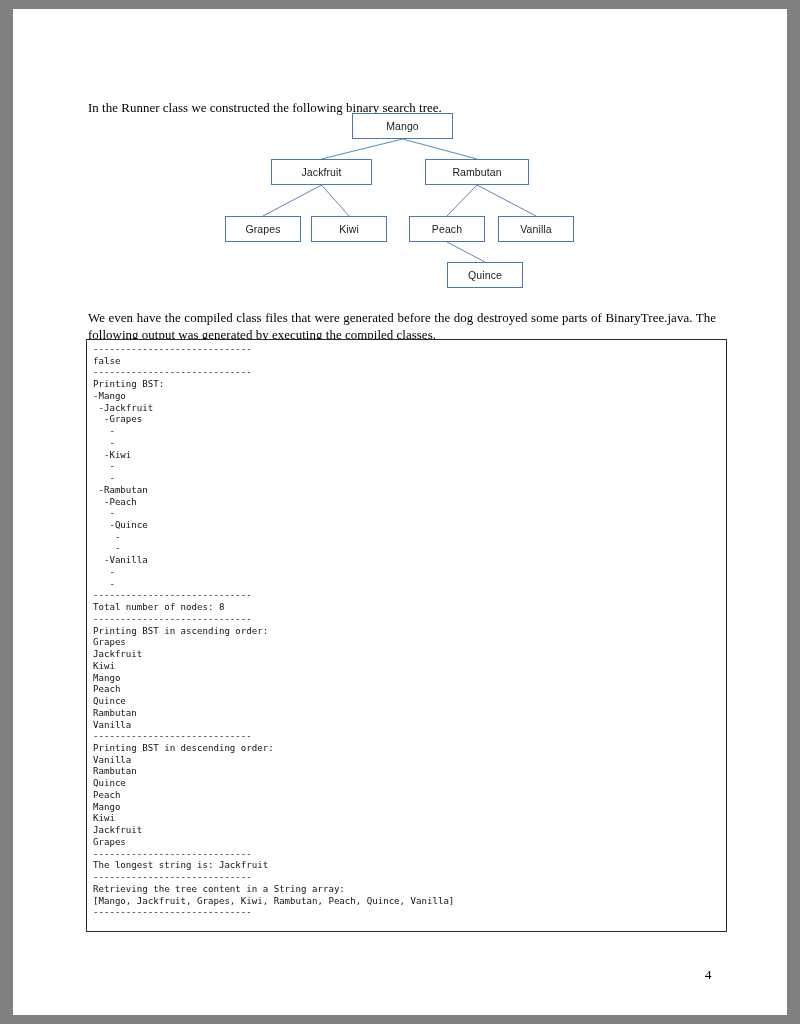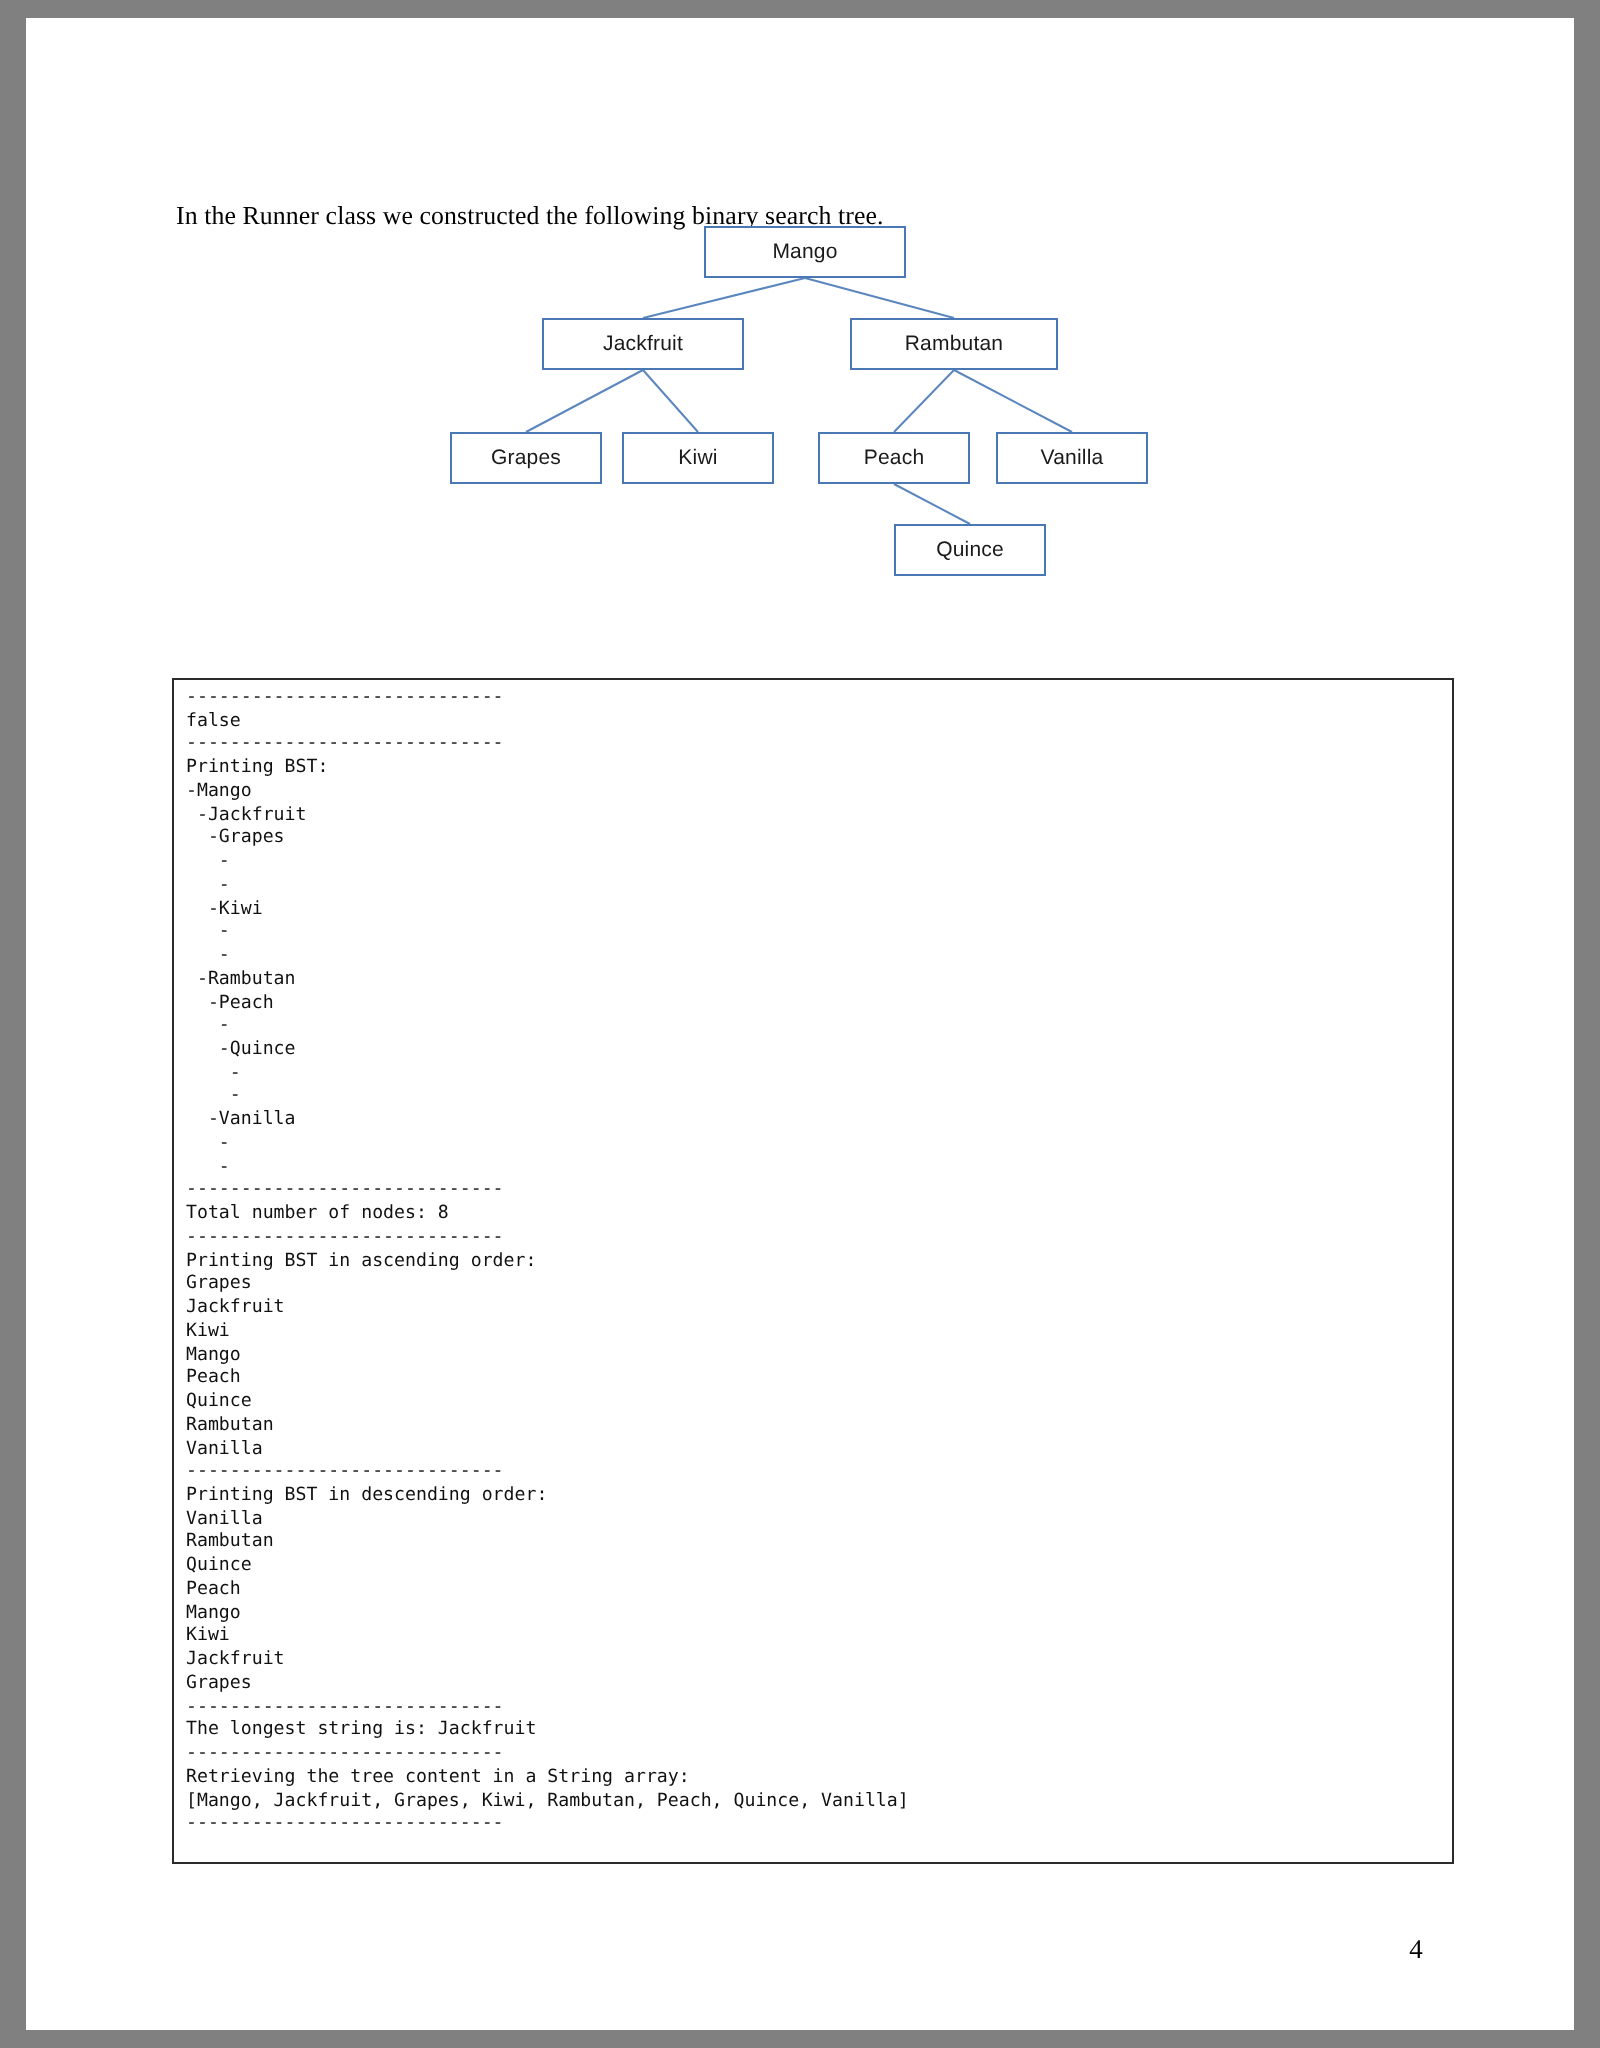--- a/index.html
+++ b/index.html
@@ -141,20 +141,21 @@
         </div>
         <div class="node-box" style="left: 485px; top: 207px; width: 76px; height: 26px; border-color: rgb(74, 120, 181);">
           <span>Vanilla</span>
         </div>
         <div class="node-box" style="left: 434px; top: 253px; width: 76px; height: 26px; border-color: rgb(74, 120, 181);">
           <span>Quince</span>
         </div>
       </div>
   </div>
 
+  <p class="para" id="compiled-para">We even have the compiled class files that were generated before the dog destroyed some parts of BinaryTree.java. The following output was generated by executing the compiled classes.</p>
 
   <div id="console-box">
     <pre id="console-text">-----------------------------
 false
 -----------------------------
 Printing BST:
 -Mango
  -Jackfruit
   -Grapes
    -

